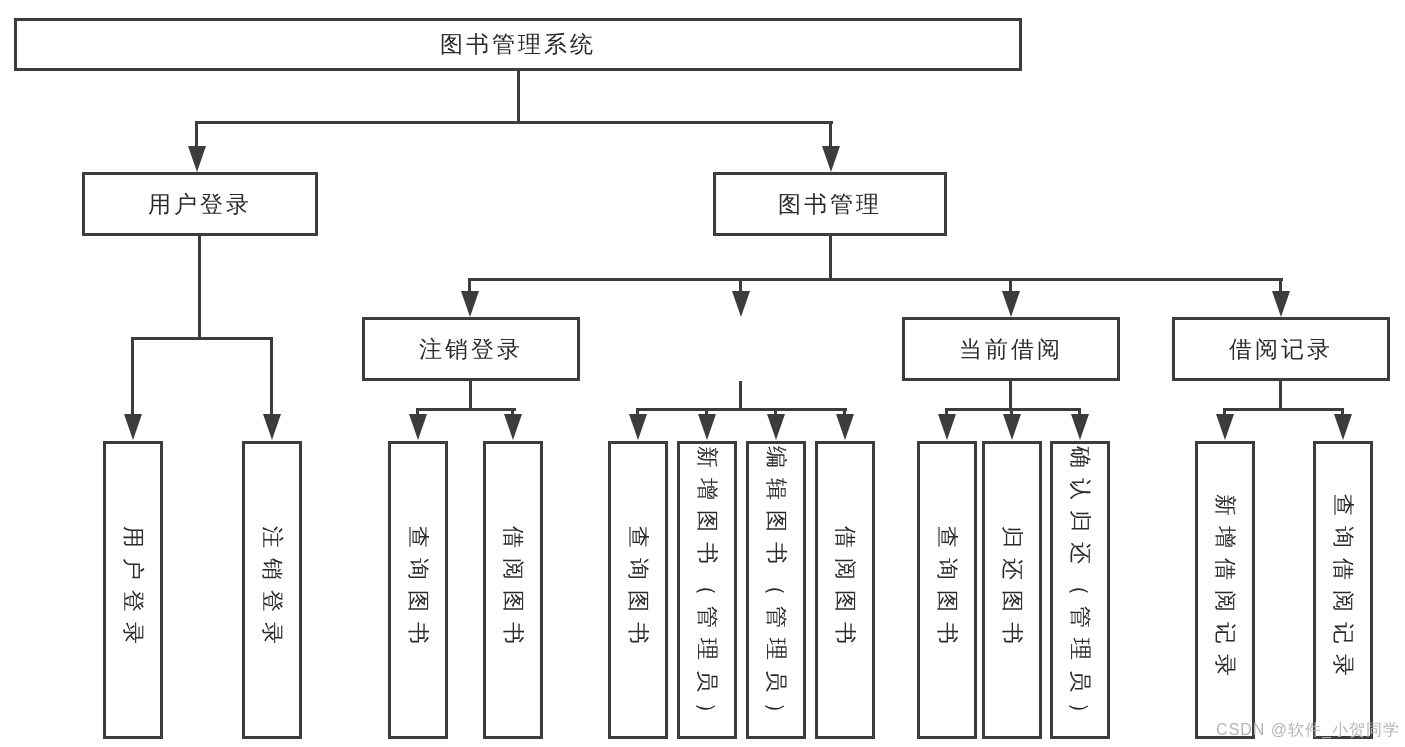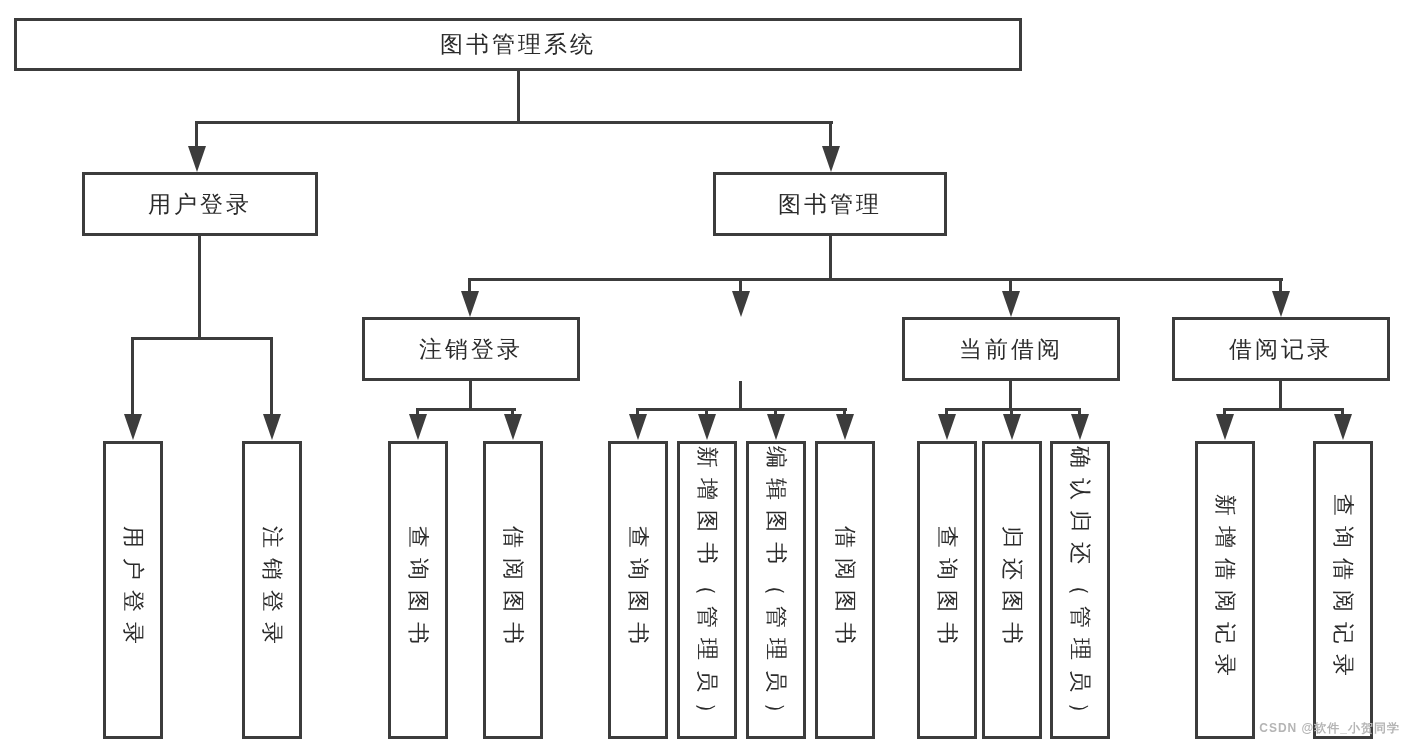--- a/index.html
+++ b/index.html
@@ -43,24 +43,23 @@
   .vline{position:absolute;width:3px;background:var(--line);}
   .hline{position:absolute;height:3px;background:var(--line);}
   .head{
     position:absolute;width:0;height:0;
     border-left:9px solid transparent;
     border-right:9px solid transparent;
     border-top:26px solid var(--line);
   }
   .watermark{
     position:absolute;top:716px;right:5px;
-    font-size:12px;letter-spacing:1px;
+    font-size:16px;letter-spacing:1px;
     color:var(--wm);
     white-space:nowrap;
-    font-weight:bold;
   }
 </style>
 </head>
 <body>
 
 <div class="stage">
 
   <div class="box" style="left:14px;top:14px;width:1008px;height:53px">
     <span>图书管理系统</span>
   </div>

